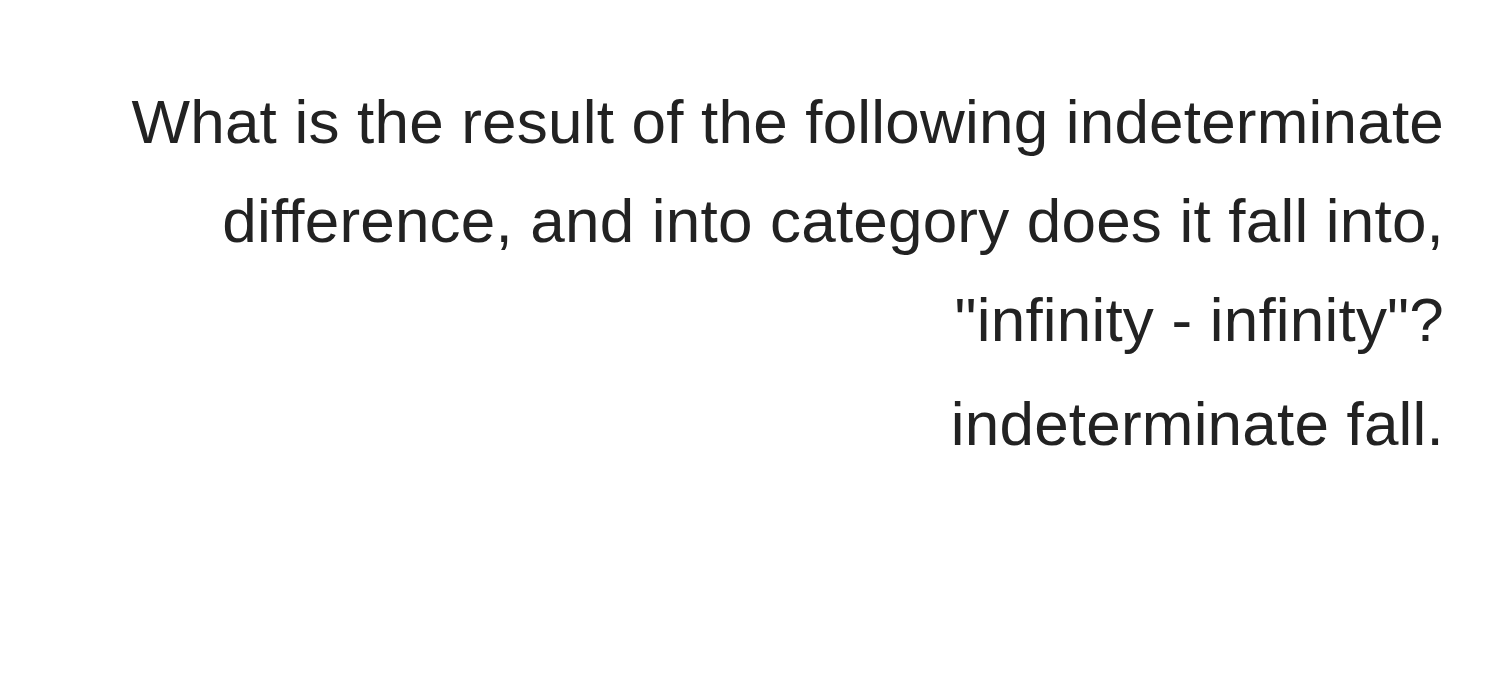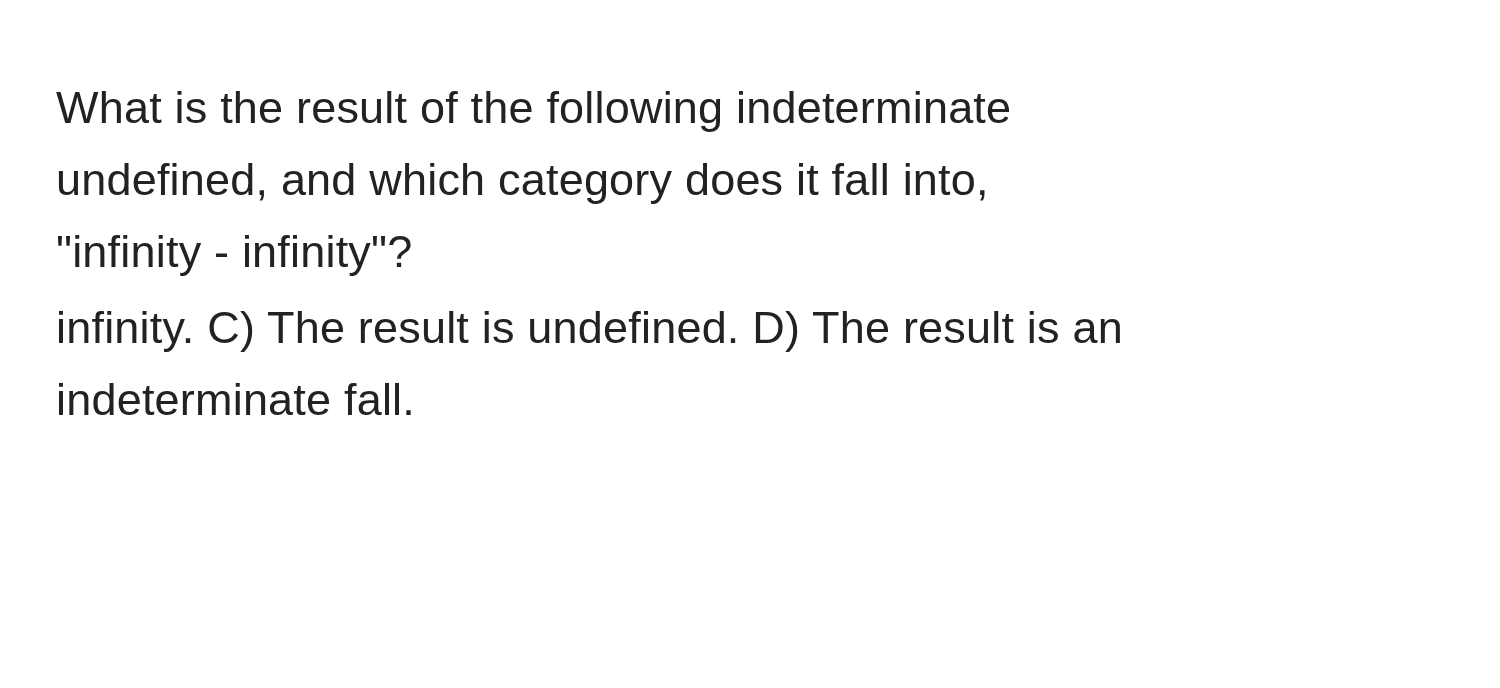--- a/index.html
+++ b/index.html
@@ -9,37 +9,37 @@
     }
     body {
       width: 1500px;
       height: 688px;
       background: #ffffff;
       font-family: -apple-system, BlinkMacSystemFont, "Segoe UI", Helvetica, Arial, sans-serif;
       padding: 72px 56px;
       color: #222222;
     }
     .content {
-      font-size: 45px;
+      font-size: 62px;
       line-height: 1.6;
       letter-spacing: 0.2px;
+      text-align: right;
     }
     .question-text {
       margin-bottom: 4px;
     }
     .answer-options {
       margin-top: 0px;
     }
   </style>
 </head>
 <body>
 
 <div class="content">
   <div class="question-text">
     <div>What is the result of the following indeterminate</div>
-    <div>undefined, and which category does it fall into,</div>
+    <div>difference, and into category does it fall into,</div>
     <div>"infinity - infinity"?</div>
   </div>
   <div class="answer-options">
-    <div>infinity. C) The result is undefined. D) The result is an</div>
     <div>indeterminate fall.</div>
   </div>
 </div>
 
 </body></html>

